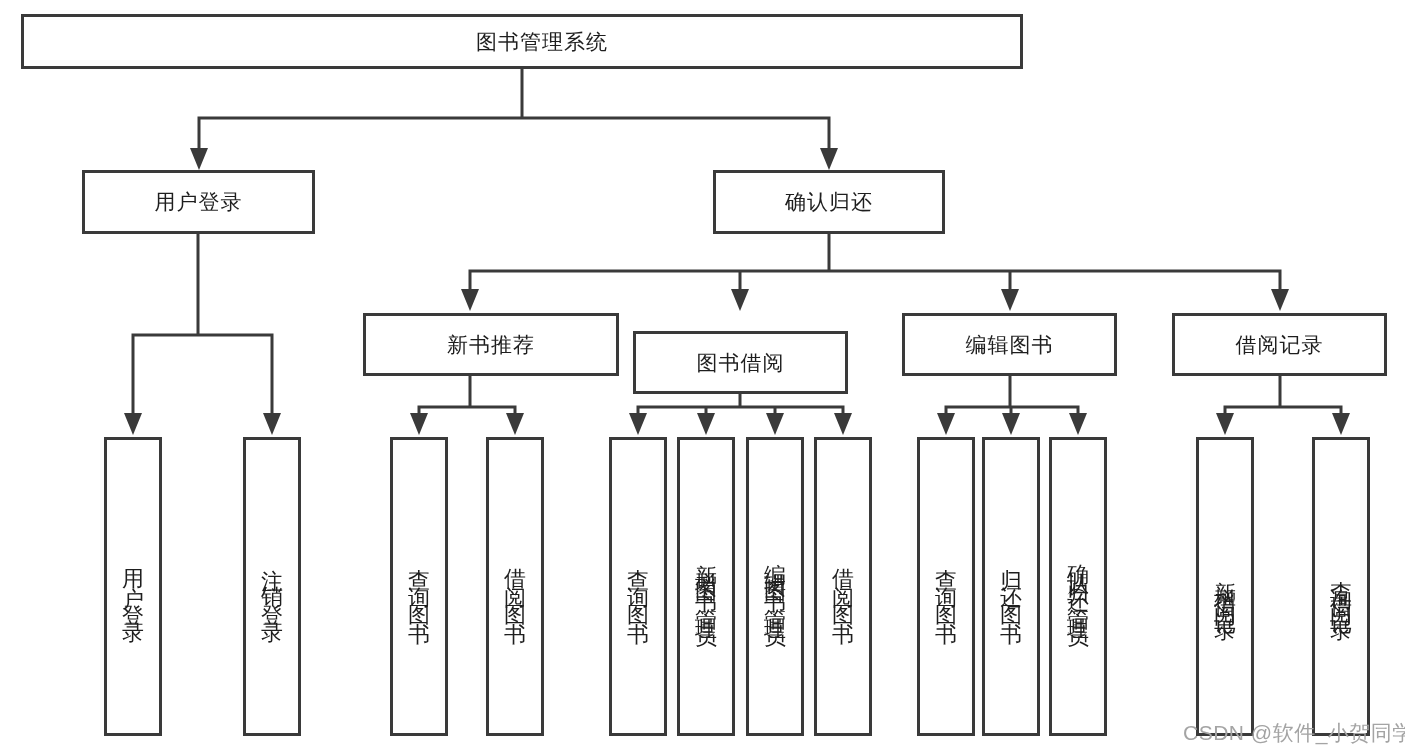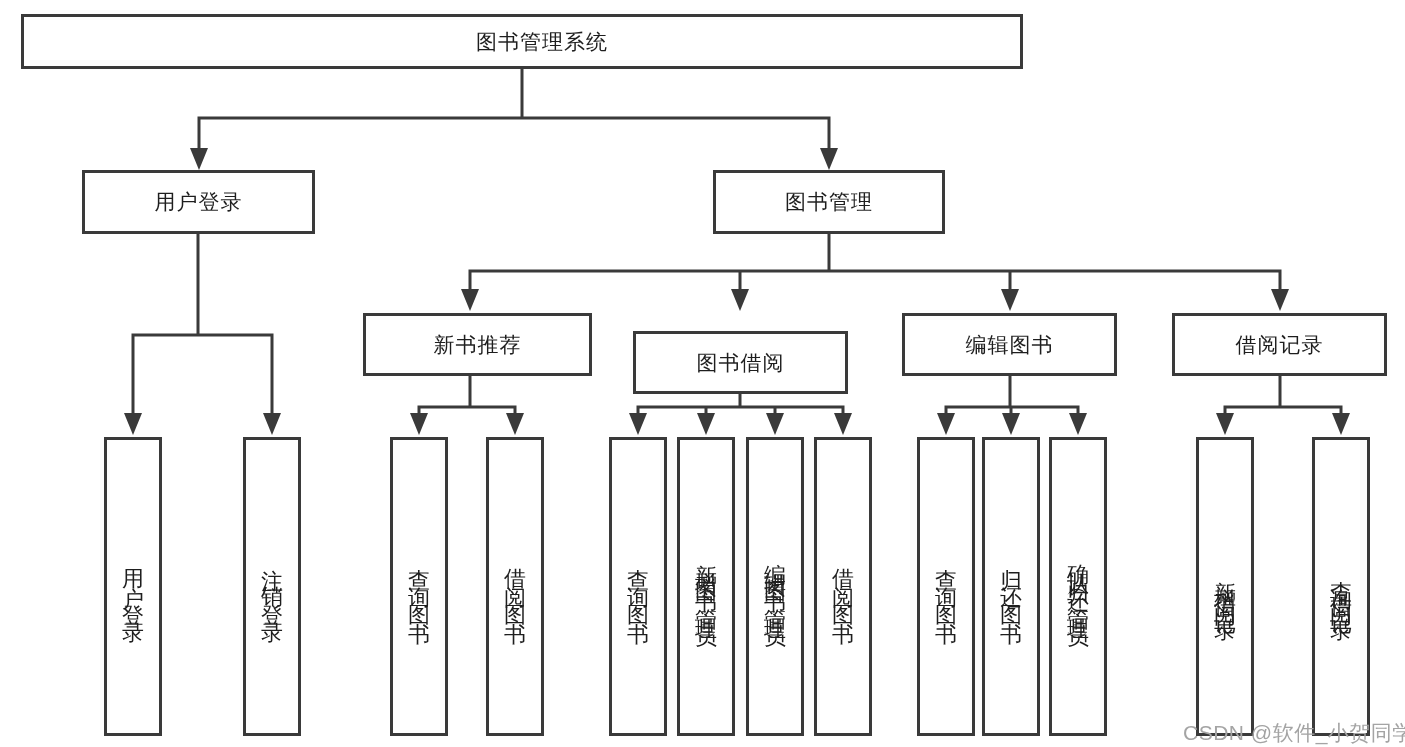--- a/index.html
+++ b/index.html
@@ -115,24 +115,24 @@
   </svg>
 
   <div class="box" style="left:21px;top:14px;width:1002px;height:55px;padding-left:40px;">
     <span class="h-label">图书管理系统</span>
   </div>
 
   <div class="box" style="left:82px;top:170px;width:233px;height:64px;">
     <span class="h-label">用户登录</span>
   </div>
   <div class="box" style="left:713px;top:170px;width:232px;height:64px;">
-    <span class="h-label">图书管理</span>
+    <span class="h-label">确认归还</span>
   </div>
 
-  <div class="box" style="left:363px;top:313px;width:229px;height:63px;">
+  <div class="box" style="left:363px;top:313px;width:256px;height:63px;">
     <span class="h-label">新书推荐</span>
   </div>
   <div class="box" style="left:633px;top:331px;width:215px;height:63px;">
     <span class="h-label">图书借阅</span>
   </div>
   <div class="box" style="left:902px;top:313px;width:215px;height:63px;">
     <span class="h-label">编辑图书</span>
   </div>
   <div class="box" style="left:1172px;top:313px;width:215px;height:63px;">
     <span class="h-label">借阅记录</span>

